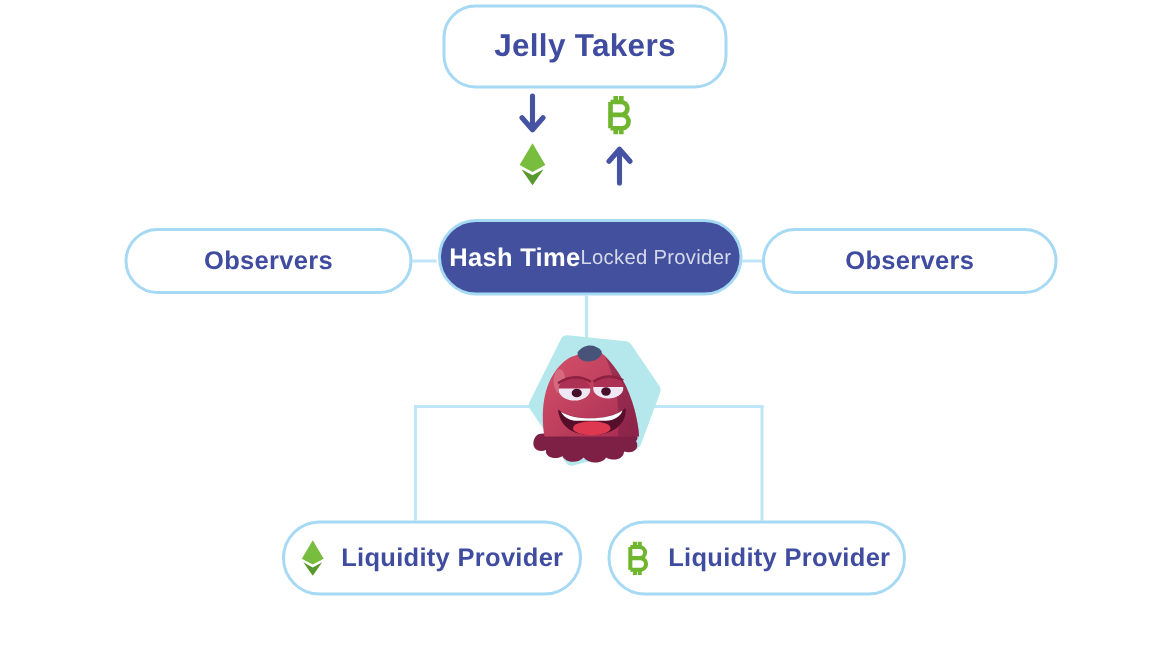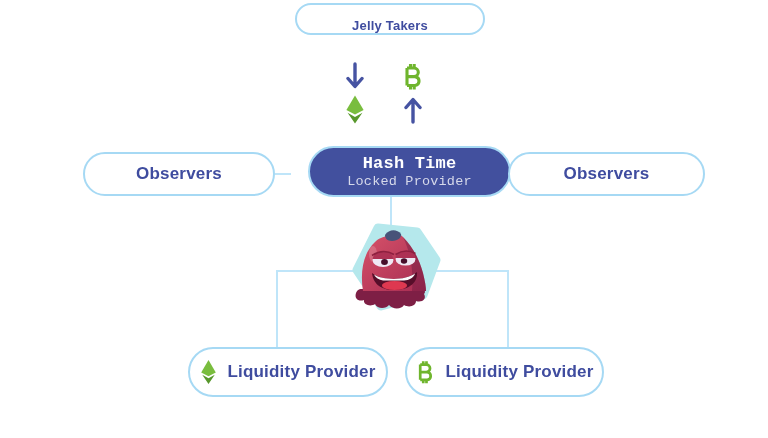--- a/index.html
+++ b/index.html
@@ -16,29 +16,28 @@
     box-sizing: border-box;
     background: #ffffff;
     border: 2px solid var(--accent-border, #A6D9F4);
     display: flex;
     align-items: center;
     justify-content: center;
     color: var(--indigo-text, #3F4C9F);
     font-weight: bold;
     letter-spacing: 0.2px;
   }
-  .pill-jelly-takers { left: 295px; top: 3px;   width: 190px; height: 32px; border-radius: 22px; font-size: 13px; align-items: flex-end; }
+  .pill-jelly-takers { left: 295px; top: 3px;   width: 190px; height: 56px; border-radius: 22px; font-size: 21px; }
   .pill-observers-l  { left: 83px;  top: 152px; width: 192px; height: 44px; border-radius: 22px; font-size: 17px; }
   .pill-observers-r  { left: 508px; top: 152px; width: 197px; height: 44px; border-radius: 22px; font-size: 17px; }
   .pill-htlc {
-    left: 308px; top: 146px; width: 203px; height: 51px; border-radius: 26px;
+    left: 292px; top: 146px; width: 203px; height: 51px; border-radius: 26px;
     background: var(--htlc-background, #42509E);
-    flex-direction: column;
+    flex-direction: row;
     line-height: 1.15;
-    font-family: Liberation Mono, monospace;
   }
   .htlc-title    { color: var(--htlc-title-text, #FFFFFF); font-size: 17px; font-weight: bold; }
   .htlc-subtitle { color: var(--htlc-subtitle-text, #D6D9EA); font-size: 13.5px; font-weight: normal; }
   .pill-lp-l { left: 188px; top: 347px; width: 200px; height: 50px; border-radius: 25px; font-size: 17px; gap: 10px; }
   .pill-lp-r { left: 405px; top: 347px; width: 199px; height: 50px; border-radius: 25px; font-size: 17px; gap: 10px; }
   .connector {
     position: absolute;
     background: var(--connector-line, #BFE5F9);
   }
   .c-obs-left   { left: 275px; top: 173px; width: 16px;  height: 2px; }

